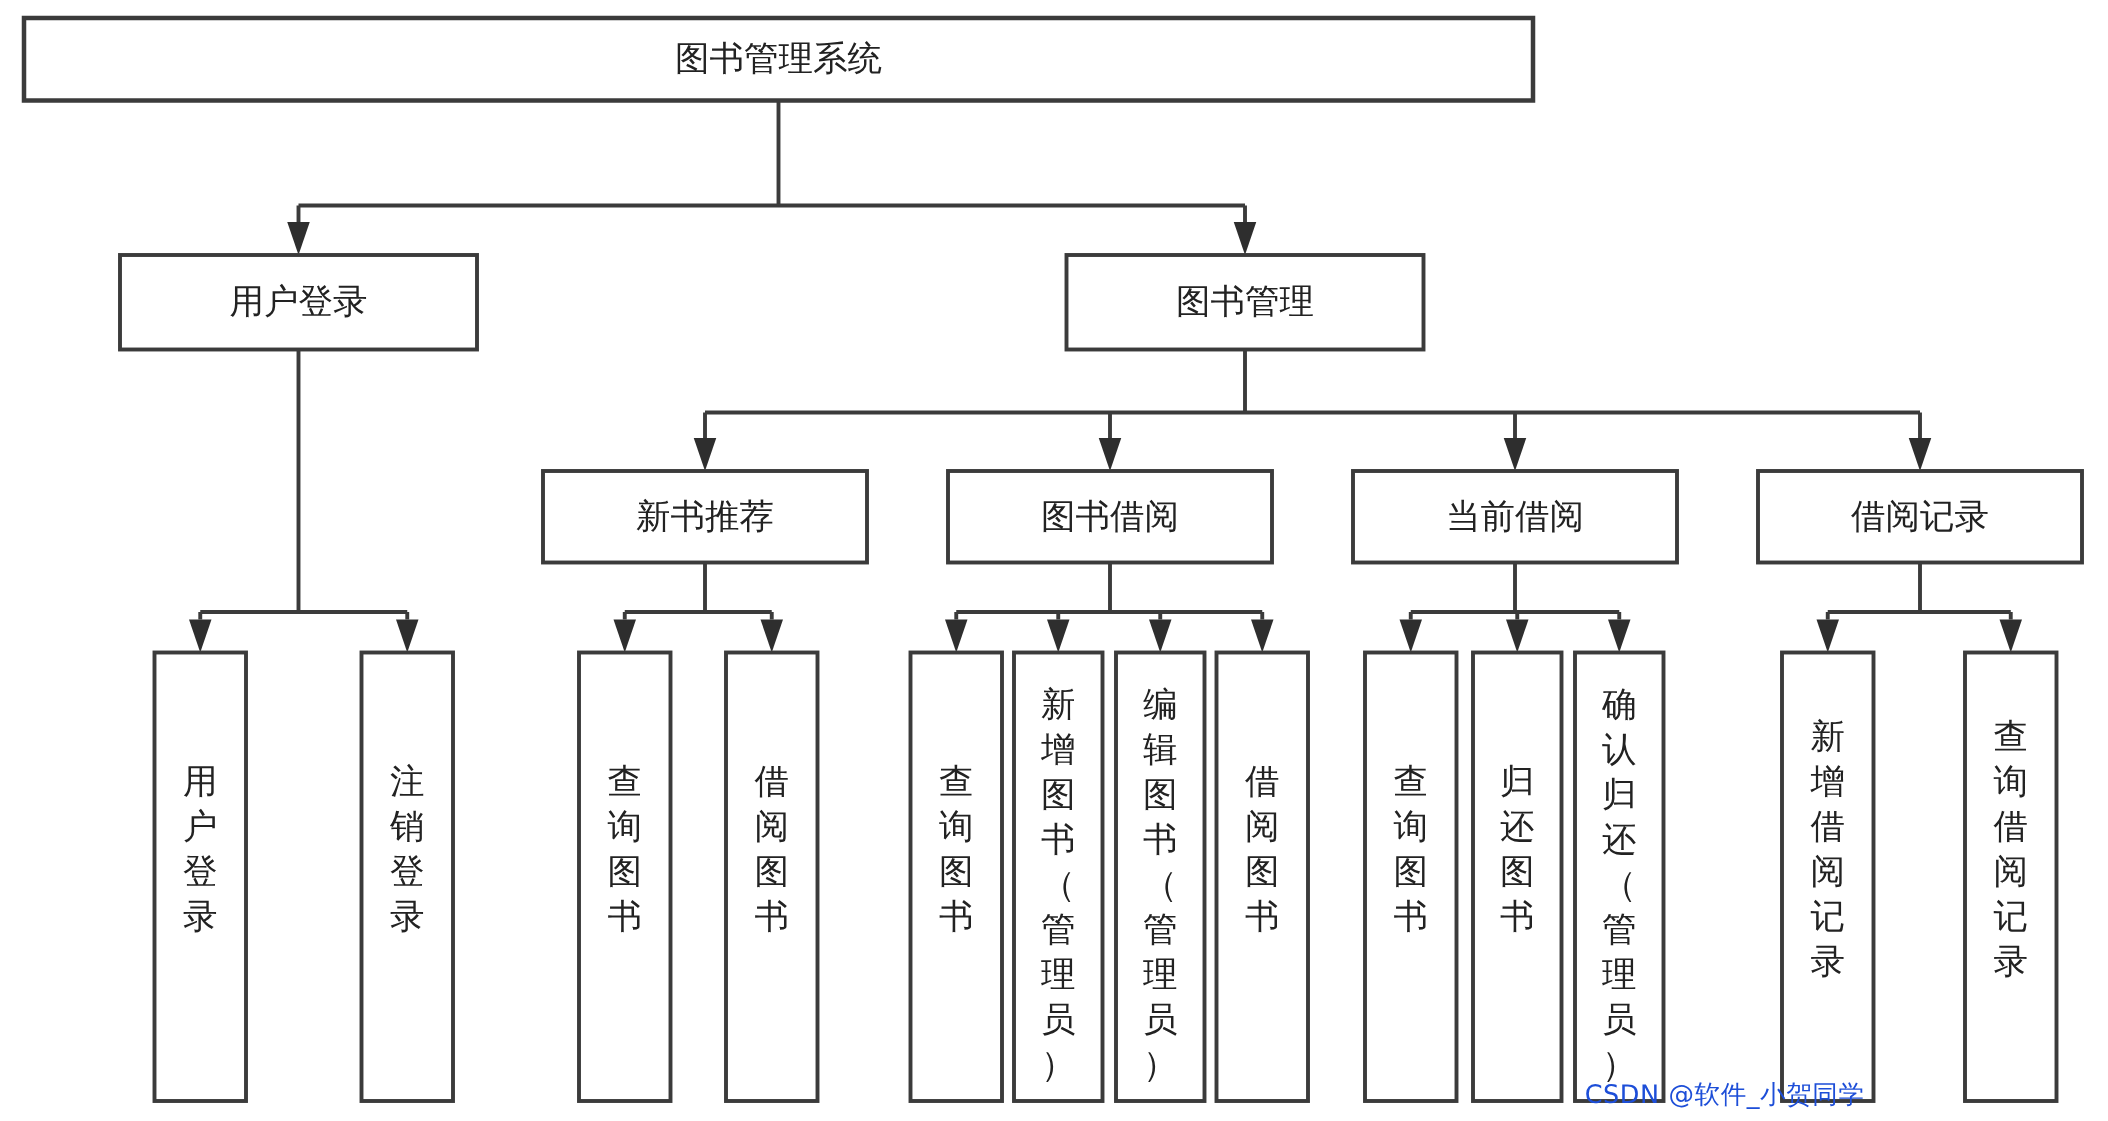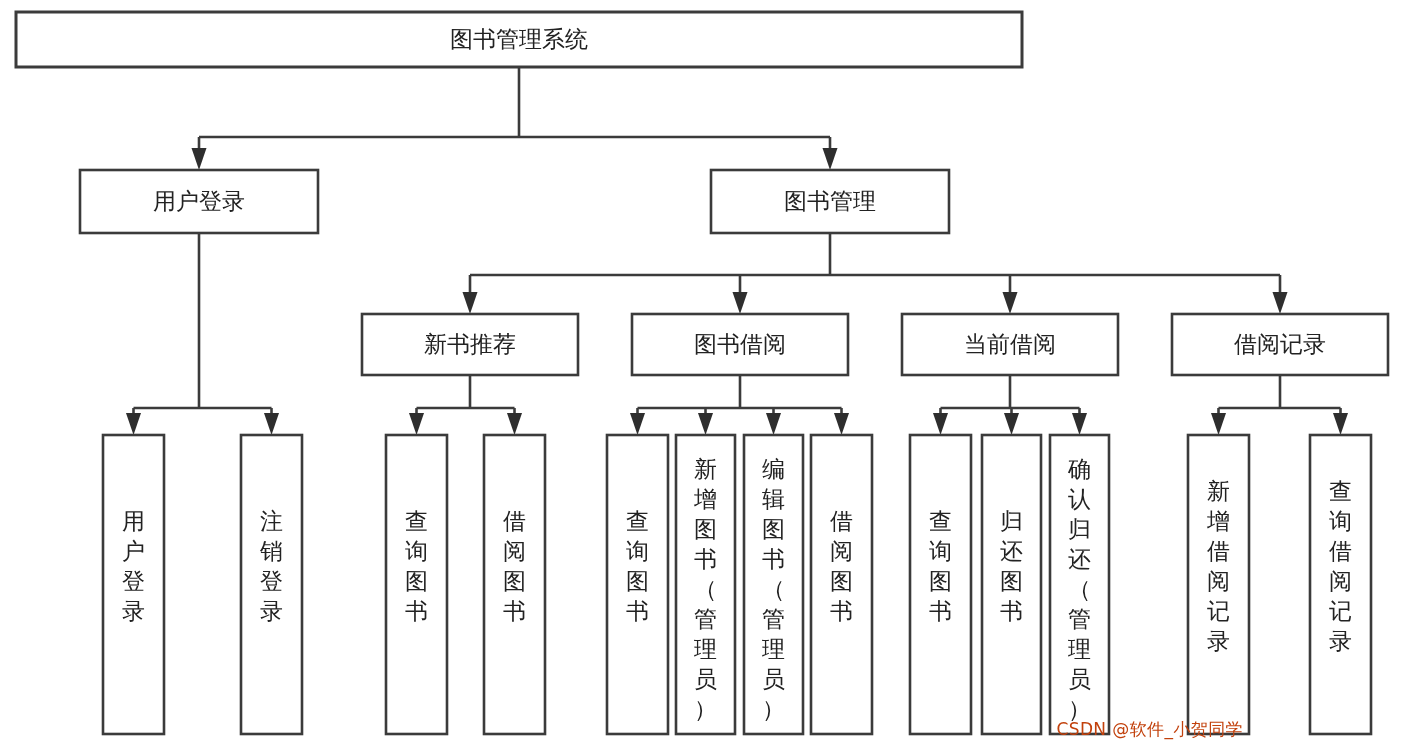--- a/index.html
+++ b/index.html
@@ -58,21 +58,21 @@
     font-size: 23px;
     fill: #222222;
     text-anchor: middle;
   }
   .watermark {
     position: absolute;
     right: 12px;
     bottom: 6px;
     font-family: "DejaVu Sans", "Liberation Sans", sans-serif;
     font-size: 17px;
-    color: #c2410c;
+    color: #1d4ed8;
     letter-spacing: 0.4px;
     white-space: nowrap;
     user-select: none;
   }
 </style>
 </head>
 <body>
 
 <div id="diagram-root">
 

